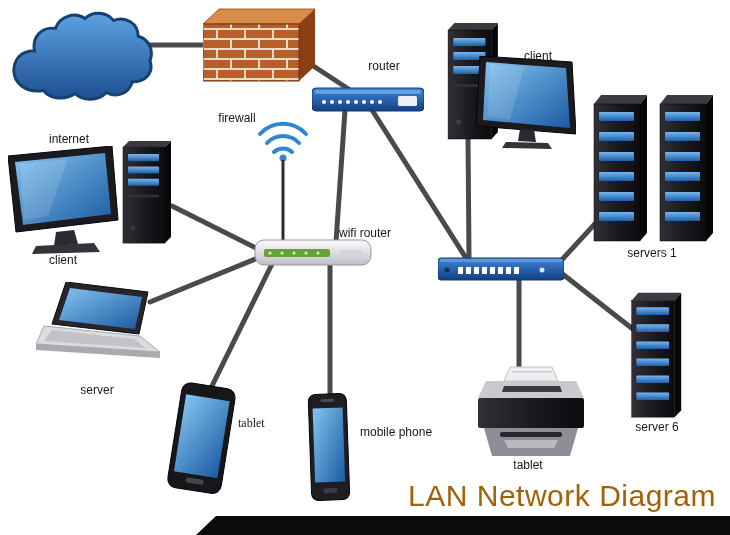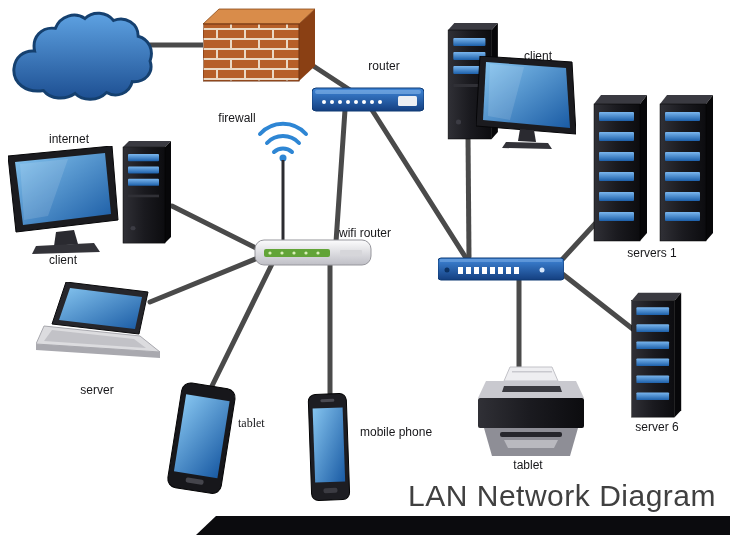--- a/index.html
+++ b/index.html
@@ -10,21 +10,21 @@
   #edge-layer{position:absolute;left:0;top:0;width:730px;height:535px;z-index:1;}
   .device{position:absolute;z-index:2;}
   .device svg{display:block;width:100%;height:100%;}
   .lbl{
     position:absolute;z-index:3;font-size:12px;color:#17171a;text-align:center;
     line-height:1.1;white-space:nowrap;
   }
   .lbl.left{text-align:left;}
   #diagram-title{
     position:absolute;left:380px;top:479px;width:336px;z-index:3;
-    font-size:30px;color:#404040;text-align:right;letter-spacing:0.5px;
+    font-size:30px;color:#a16207;text-align:right;letter-spacing:0.5px;
   }
   #footer-bar{
     position:absolute;left:0;top:516px;width:730px;height:19px;z-index:2;
     background:#0b0b0e;
     clip-path:polygon(216px 0,730px 0,730px 19px,196px 19px);
   }
   
   #cloud{left:6px;top:6px;width:148px;height:102px;}
   #firewall{left:203px;top:8px;width:112px;height:74px;}
   #router{left:312px;top:82px;width:112px;height:30px;}

